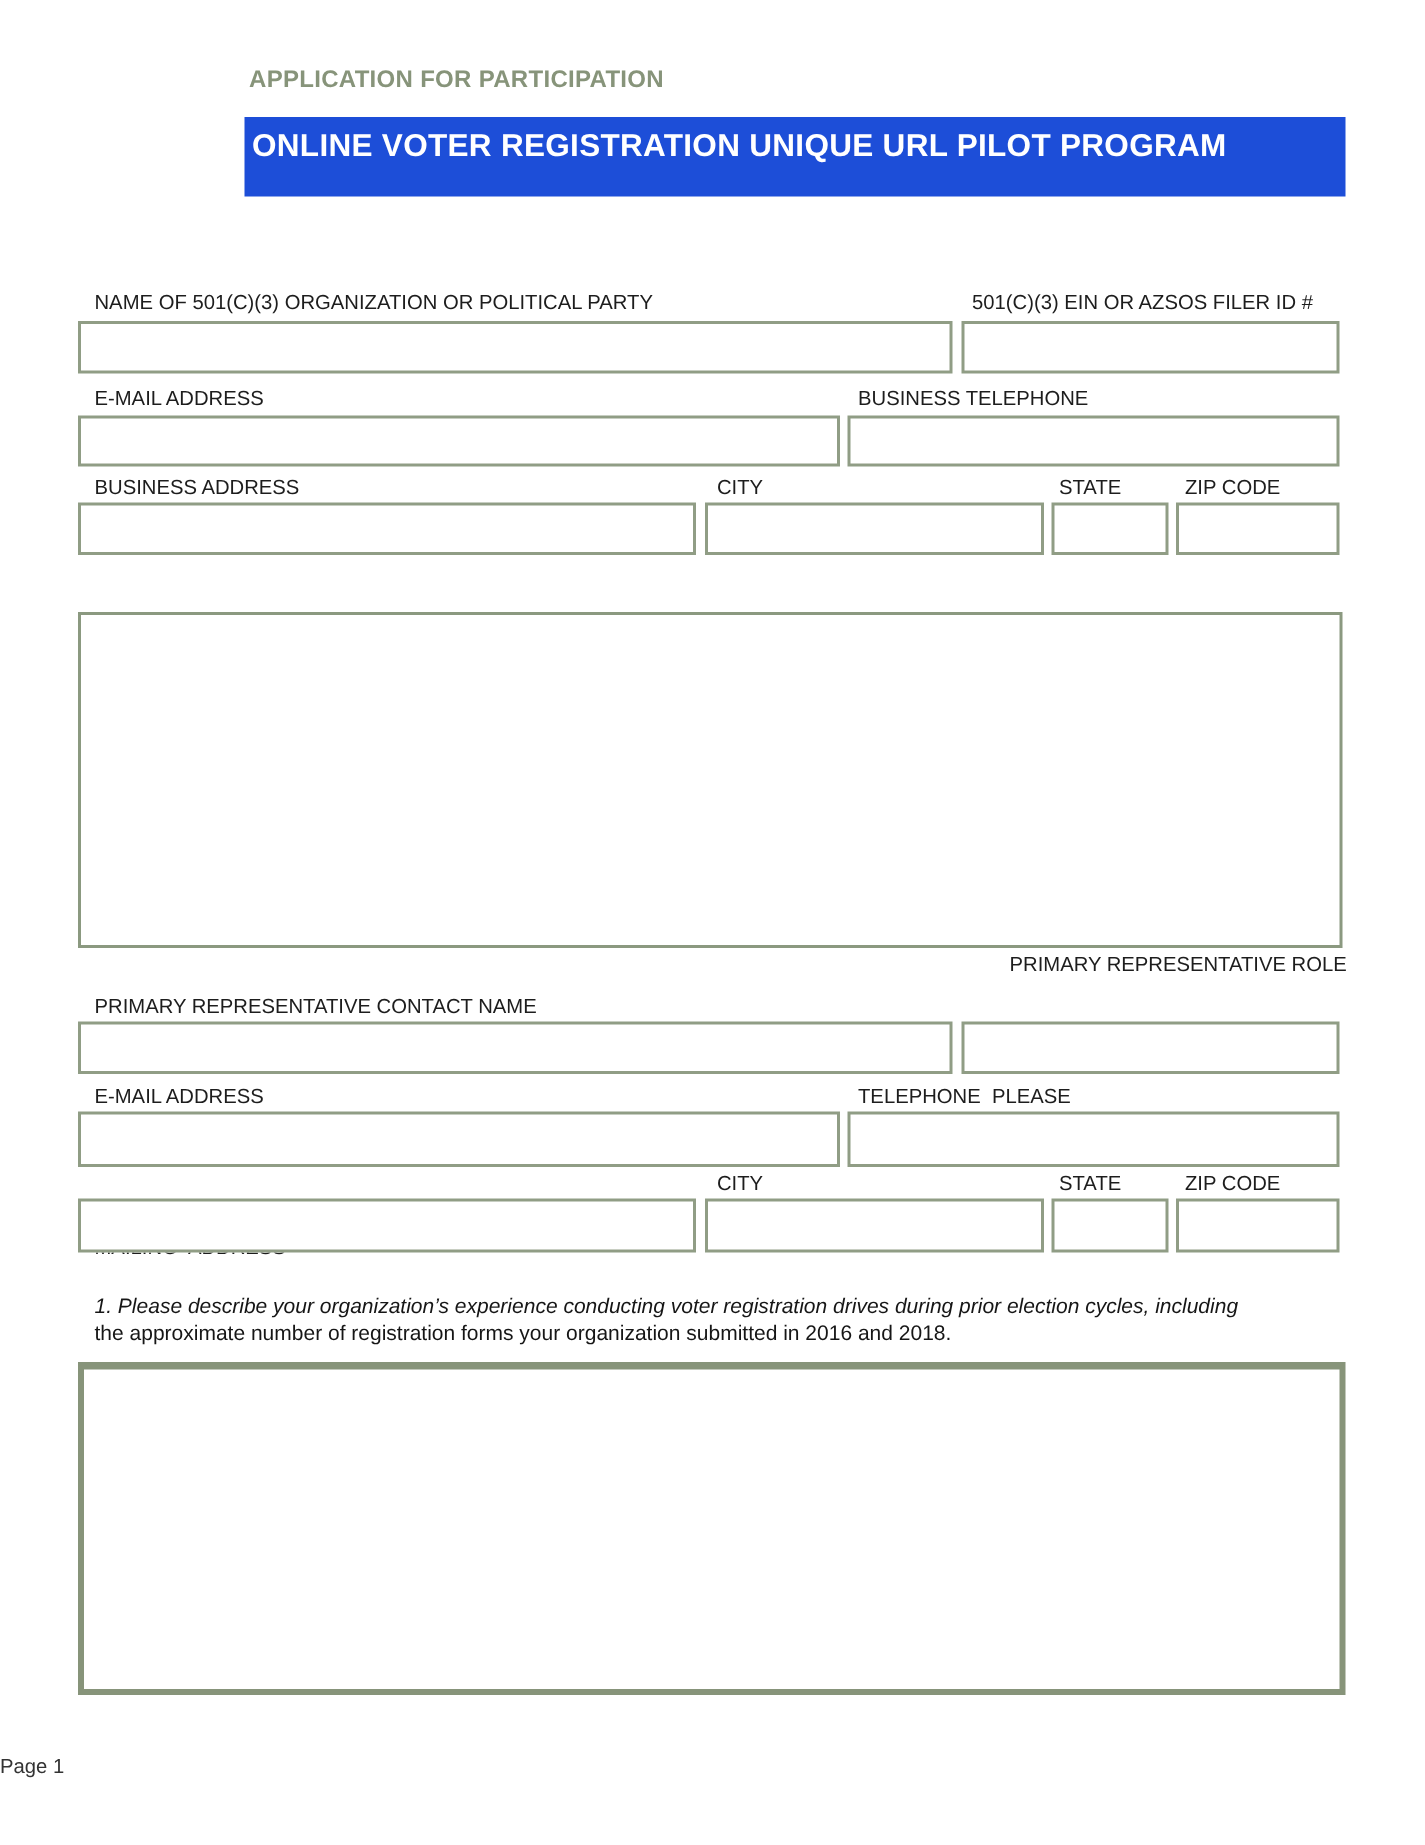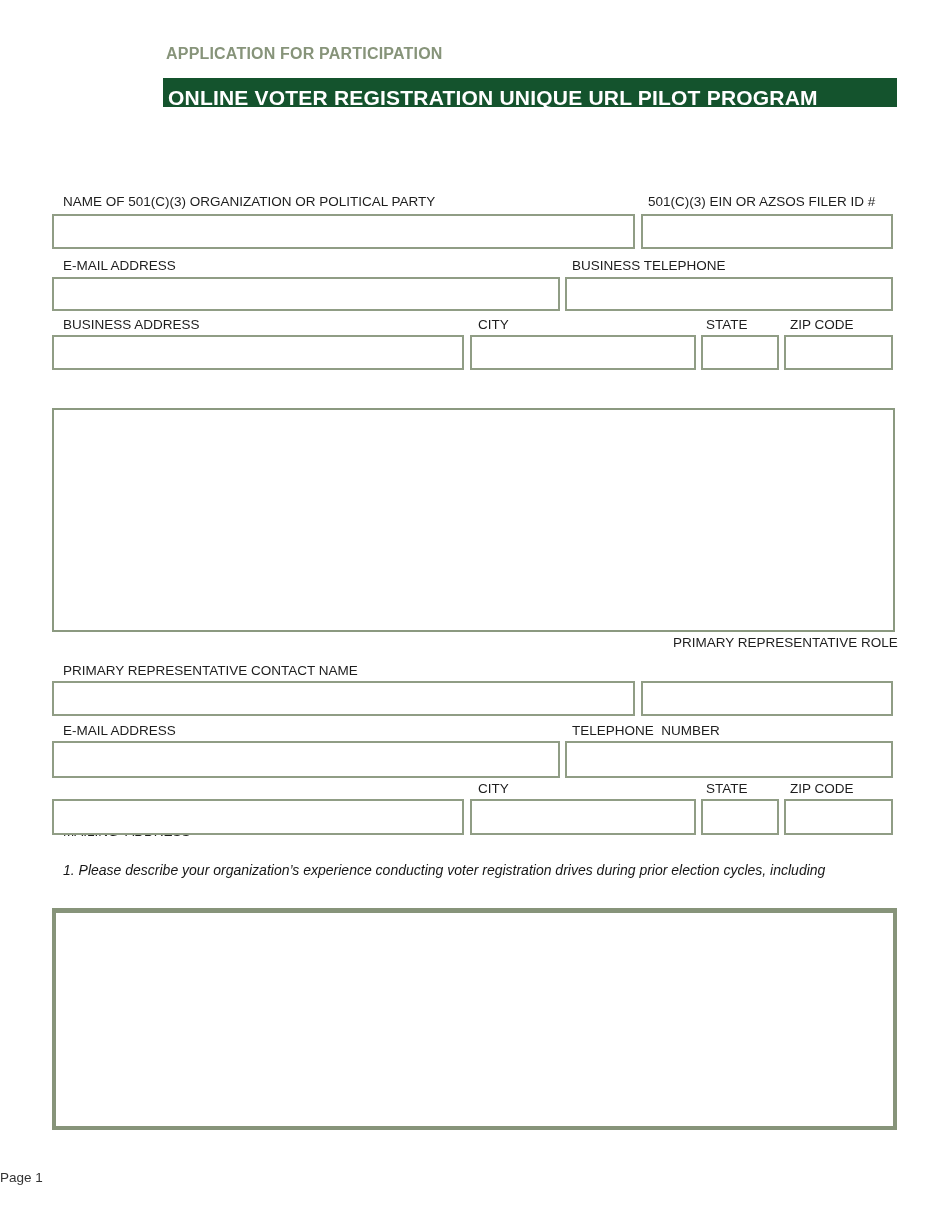--- a/index.html
+++ b/index.html
@@ -8,21 +8,21 @@
 
   
   #logo{position:absolute;left:62px;top:18px;width:76px;height:117px;}
   #logo svg{position:absolute;left:0;top:0;}
   .logo-text{position:absolute;left:10px;width:66px;text-align:center;color:#ffffff;line-height:1;}
   #logo-secretary{top:64px;font-size:9px;font-weight:700;letter-spacing:0.6px;}
   #logo-katie{top:74px;font-size:18px;font-weight:700;letter-spacing:0.8px;}
   #logo-hobbs{top:91px;font-size:18px;font-weight:700;letter-spacing:0.4px;}
 
   #app-title{position:absolute;left:166px;top:45px;font-size:16px;font-weight:700;color:#87947A;letter-spacing:0.2px;}
-  #banner{position:absolute;left:163px;top:78px;width:734px;height:29px;background:#14532d;}
+  #banner{position:absolute;left:163px;top:78px;width:734px;height:53px;background:#1d4ed8;}
   #banner .banner-text{font-size:21px;font-weight:700;color:#ffffff;line-height:39px;padding-left:5px;white-space:nowrap;letter-spacing:0.2px;}
 
   
   .lbl{position:absolute;font-size:13.5px;color:#1d1d1d;white-space:pre;line-height:16px;}
 
   
   .box{position:absolute;box-sizing:border-box;border:2px solid #909D85;background:#ffffff;
        font-family:inherit;font-size:15px;color:#1d1d1d;padding:2px 5px;outline-offset:-3px;}
   textarea.box{resize:none;padding:4px 6px;}
   #org-description-textarea{border-color:#8B9980;}
@@ -65,31 +65,32 @@
   <input class="box" style="left: 784px; top: 335px; width: 109px; height: 35px;" spellcheck="false" value="">
 
   <textarea id="org-description-textarea" class="box" style="left: 52px; top: 408px; width: 843px; height: 224px;" spellcheck="false"></textarea>
 
   <div class="lbl" style="left:63px;top:663px;">PRIMARY REPRESENTATIVE CONTACT NAME</div>
   <div class="lbl" style="left:647px;top:635px;margin-left:26px;">PRIMARY REPRESENTATIVE ROLE</div>
   <input class="box" style="left: 52px; top: 681px; width: 583px; height: 35px;" spellcheck="false" value="">
   <input class="box" style="left: 641px; top: 681px; width: 252px; height: 35px;" spellcheck="false" value="">
 
   <div class="lbl" style="left:63px;top:723px;">E-MAIL ADDRESS</div>
-  <div class="lbl" style="left:572px;top:723px;">TELEPHONE  NUMBER</div>
+  <div class="lbl" style="left:572px;top:723px;">TELEPHONE  PLEASE</div>
   <input class="box" style="left: 52px; top: 741px; width: 508px; height: 37px;" spellcheck="false" value="">
   <input class="box" style="left: 565px; top: 741px; width: 328px; height: 37px;" spellcheck="false" value="">
 
   <div class="lbl" style="left:63px;top:824px;">MAILING  ADDRESS</div>
   <div class="lbl" style="left:478px;top:781px;">CITY</div>
   <div class="lbl" style="left:706px;top:781px;">STATE</div>
   <div class="lbl" style="left:790px;top:781px;">ZIP CODE</div>
   <input class="box" style="left: 52px; top: 799px; width: 412px; height: 36px;" spellcheck="false" value="">
   <input class="box" style="left: 470px; top: 799px; width: 226px; height: 36px;" spellcheck="false" value="">
   <input class="box" style="left: 701px; top: 799px; width: 78px; height: 36px;" spellcheck="false" value="">
   <input class="box" style="left: 784px; top: 799px; width: 109px; height: 36px;" spellcheck="false" value="">
 
   <div class="qtext" style="top:861px;font-style:italic;">1. Please describe your organization’s experience conducting voter registration drives during prior election cycles, including</div>
+  <div class="qtext" style="top:879px;">the approximate number of registration forms your organization submitted in 2016 and 2018.</div>
   <textarea id="q1-answer-textarea" class="box" style="left: 52px; top: 908px; width: 845px; height: 222px;" spellcheck="false"></textarea>
 
   <div id="page-footer">Page 1</div>
 
 </div>
 
 </body></html>

